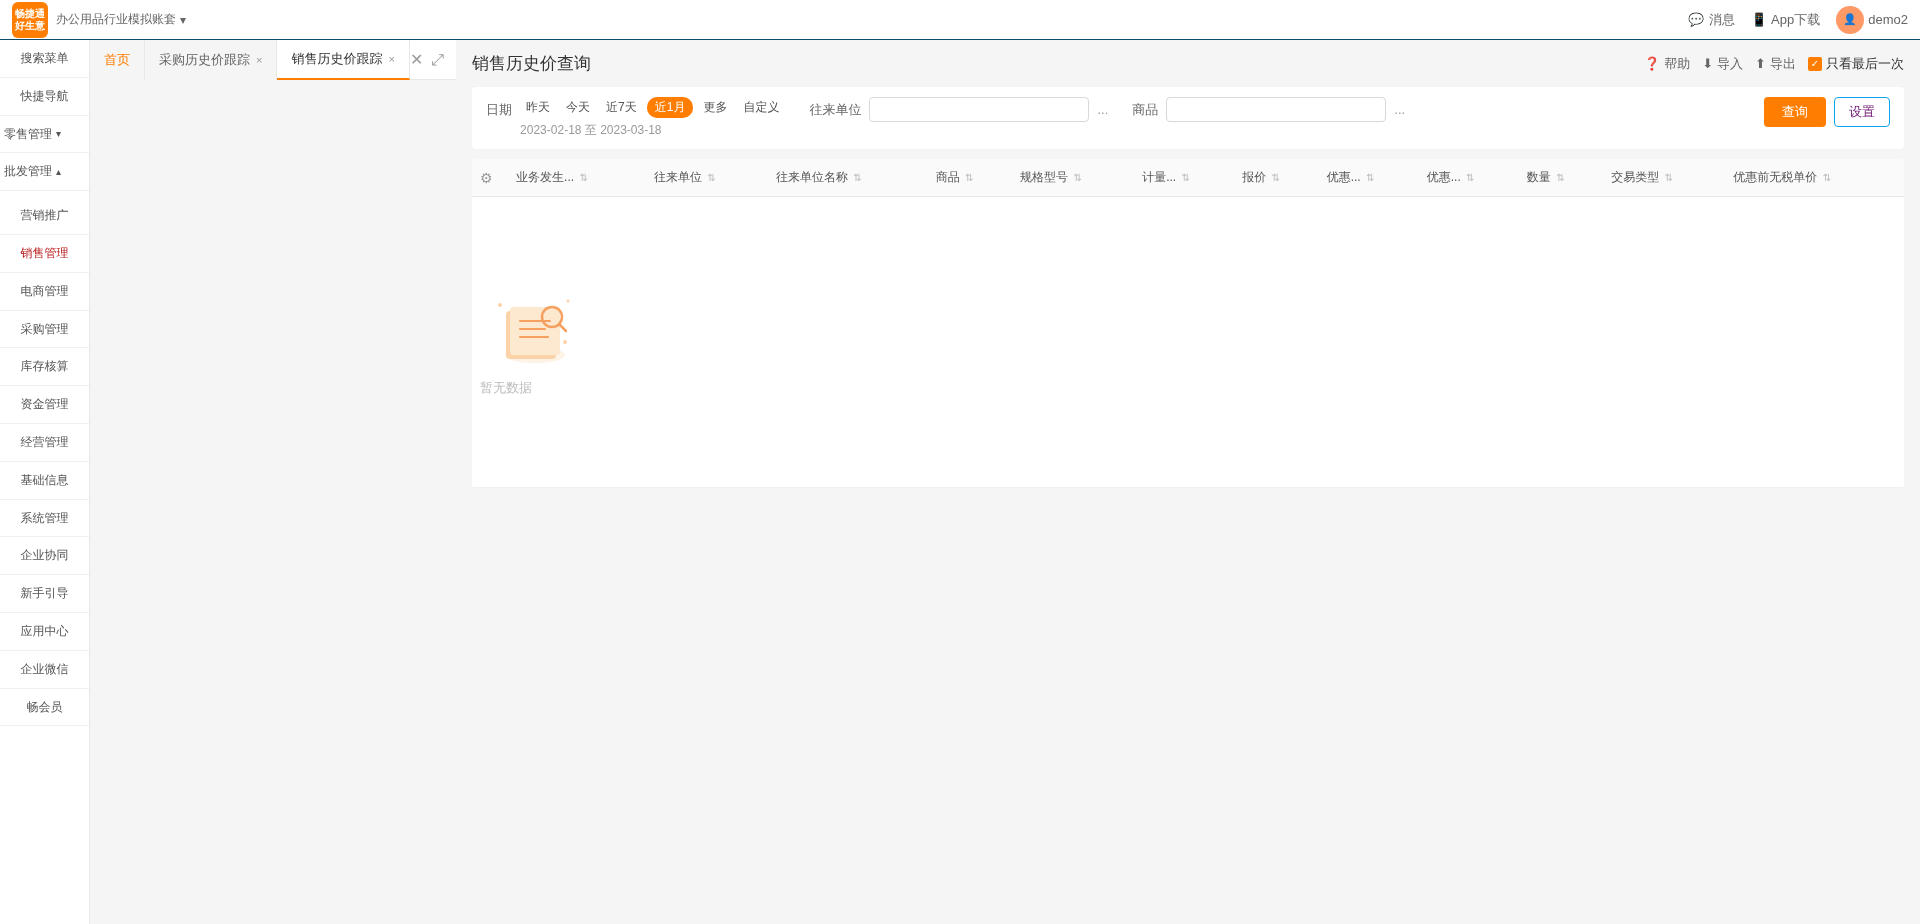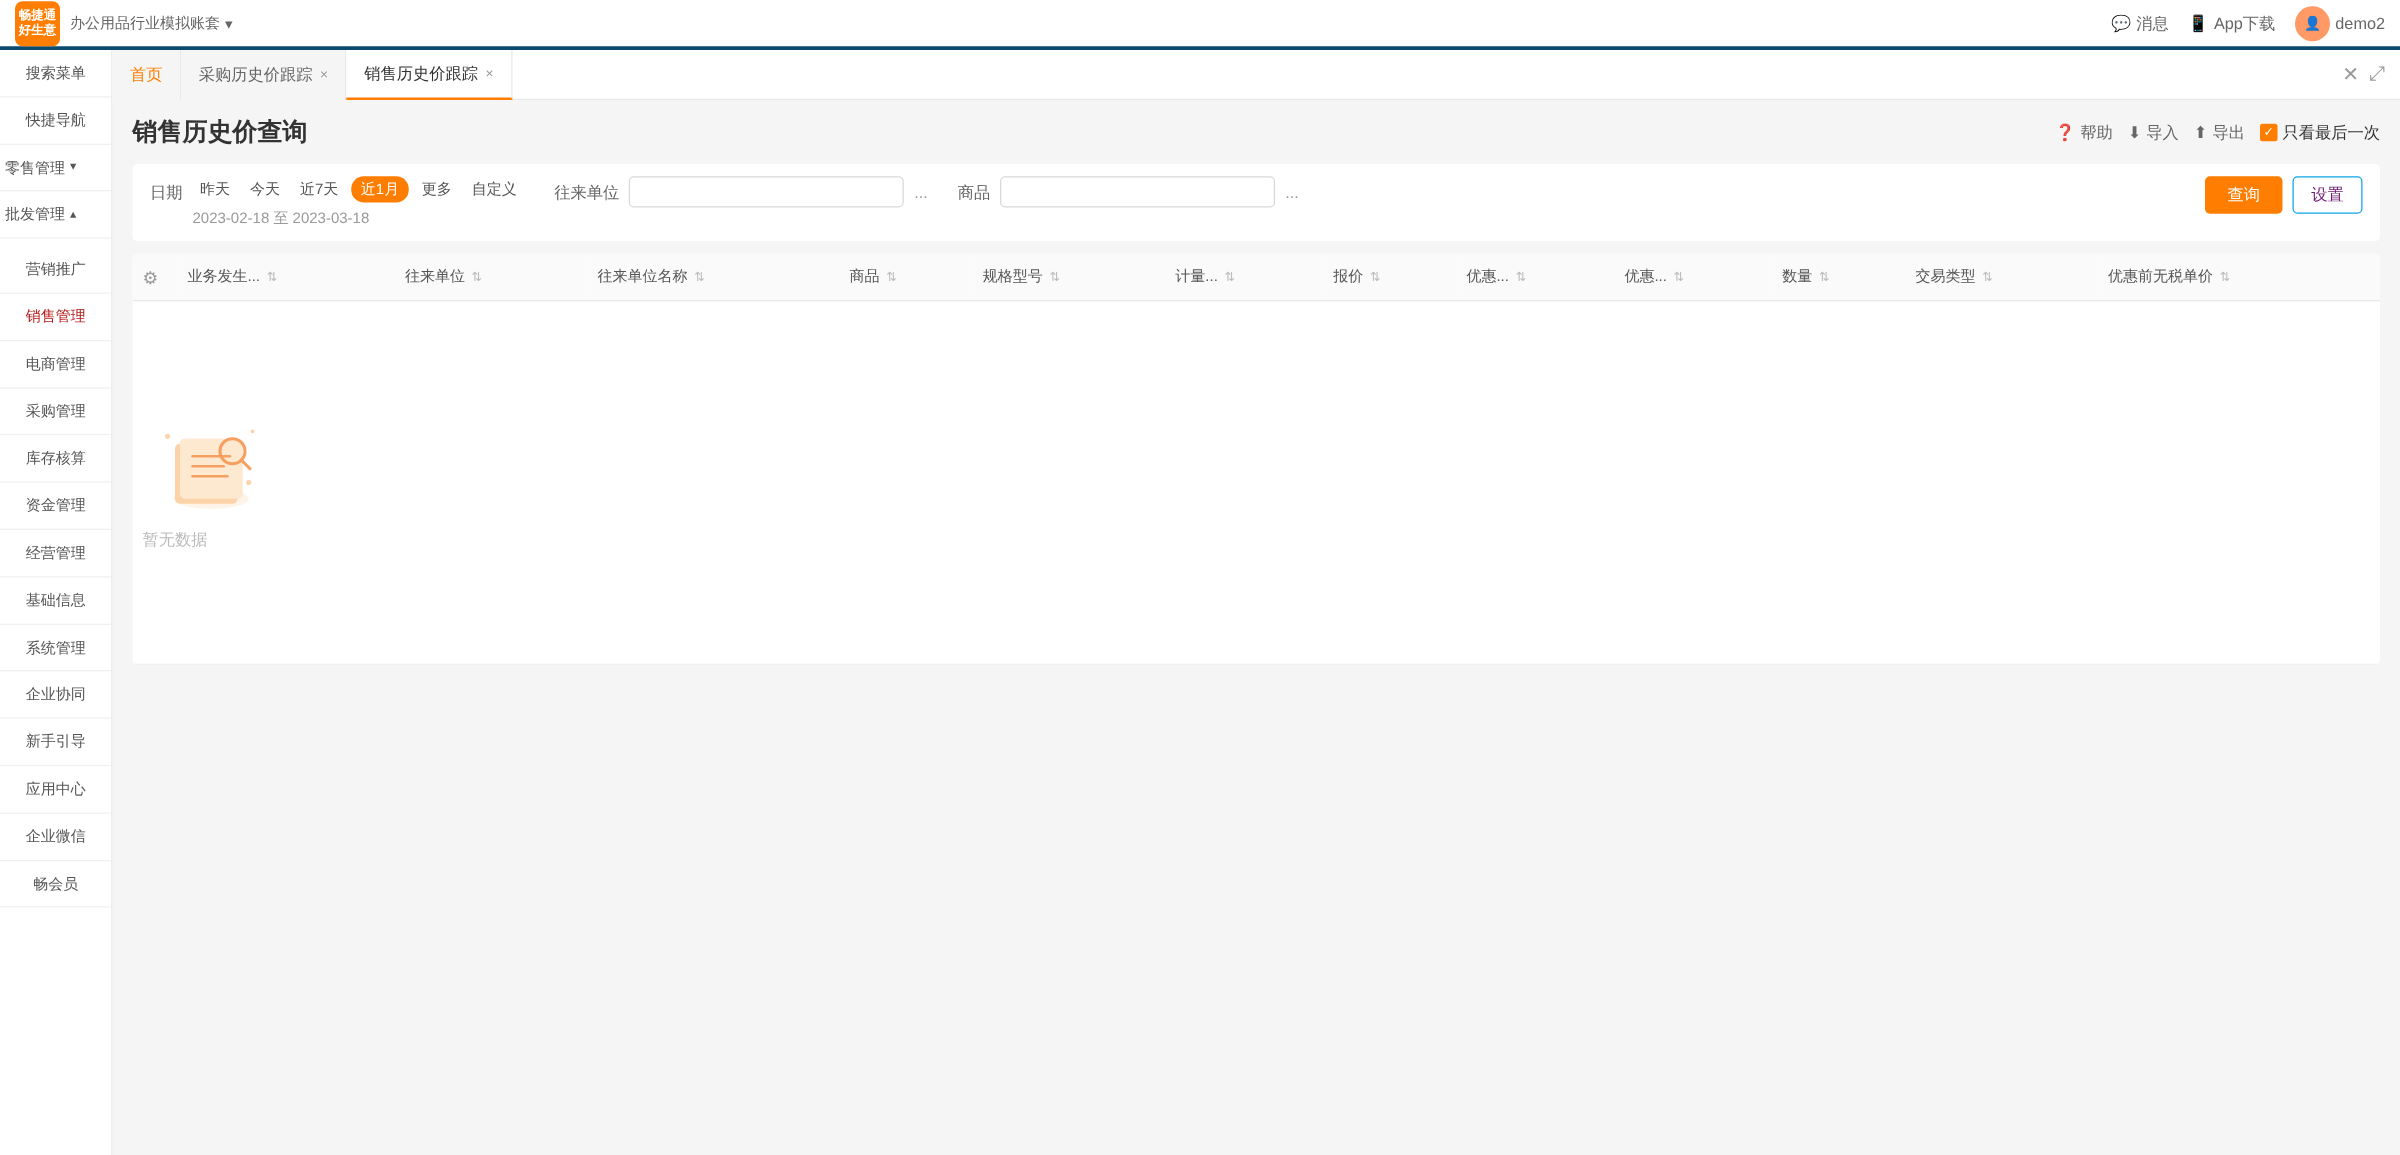--- a/index.html
+++ b/index.html
@@ -1,56 +1,56 @@
 <!DOCTYPE html>
 <html><head>
   <meta charset="utf-8">
   <style>
     * { box-sizing: border-box; margin: 0; padding: 0; }
     body { font-family: 'Microsoft YaHei', Arial, sans-serif; font-size: 13px; background: #f5f5f5; color: #333; display: flex; flex-direction: column; height: 924px; overflow: hidden; }
 
     
-    .top-bar { height: 40px; background: #fff; display: flex; align-items: center; padding: 0 12px; border-bottom: 3px solid #0c4a6e; justify-content: space-between; }
+    .top-bar { height: 40px; background: #fff; display: flex; align-items: center; padding: 0 12px; border-bottom: 1px solid #0c4a6e; justify-content: space-between; }
     .top-bar-left { display: flex; align-items: center; gap: 8px; }
     .logo { width: 36px; height: 36px; background: #ff7d00; border-radius: 6px; display: flex; align-items: center; justify-content: center; }
     .logo-text { color: #fff; font-size: 10px; font-weight: bold; text-align: center; line-height: 1.2; }
     .dropdown-btn { font-size: 12px; color: #666; cursor: pointer; display: flex; align-items: center; gap: 4px; }
     .top-bar-right { display: flex; align-items: center; gap: 16px; }
     .top-action { display: flex; align-items: center; gap: 4px; font-size: 13px; color: #666; cursor: pointer; }
     .avatar { width: 28px; height: 28px; border-radius: 50%; background: #ff9966; display: flex; align-items: center; justify-content: center; color: #fff; font-size: 11px; }
 
     
     .main-layout { display: flex; flex: 1; overflow: hidden; }
 
     
     .sidebar { width: 90px; background: #fff; border-right: 1px solid #e8e8e8; display: flex; flex-direction: column; overflow-y: auto; }
     .sidebar-item { padding: 10px 4px; text-align: center; cursor: pointer; font-size: 12px; color: #555; border-bottom: 1px solid #f0f0f0; line-height: 1.4; }
     .sidebar-item.active { color: #b91c1c; }
     .sidebar-item .item-label { display: flex; align-items: center; gap: 4px; }
     .sidebar-item .arrow { font-size: 10px; }
 
     
-    .content-area { flex: 1; display: flex; flex-direction: column; overflow: hidden; background: #f5f5f5; }
+    .content-area { flex: 1; display: flex; flex-direction: row; overflow: hidden; background: #f5f5f5; }
 
     
     .tab-bar { height: 40px; background: #fff; display: flex; align-items: center; border-bottom: 1px solid #e8e8e8; padding-left: 0; }
     .tab { height: 40px; display: flex; align-items: center; padding: 0 14px; font-size: 13px; cursor: pointer; color: #555; border-right: 1px solid #e8e8e8; gap: 6px; }
     .tab.home { background: #f5f5f5; color: #ff7d00; font-weight: 500; }
     .tab.active { background: #fff; color: #333; border-bottom: 2px solid #ff7d00; }
     .tab.inactive { background: #f5f5f5; color: #666; }
     .tab-close { color: #999; font-size: 11px; cursor: pointer; }
     .tab-actions { margin-left: auto; display: flex; align-items: center; gap: 8px; padding-right: 12px; }
     .tab-action-btn { color: #999; cursor: pointer; font-size: 16px; }
 
     
     .page-content { flex: 1; padding: 12px 16px; overflow: auto; }
 
     
     .page-header { display: flex; align-items: center; justify-content: space-between; margin-bottom: 12px; }
-    .page-title { font-size: 20px; font-weight: 700; color: #333; }
+    .page-title { font-size: 17px; font-weight: 400; color: #333; }
     .header-actions { display: flex; align-items: center; gap: 12px; }
     .header-action { display: flex; align-items: center; gap: 4px; font-size: 13px; color: #666; cursor: pointer; }
 
     
     .checkbox-wrap { display: flex; align-items: center; gap: 4px; font-size: 13px; color: #333; }
     .checkbox { width: 14px; height: 14px; background: #ff7d00; border-radius: 2px; display: flex; align-items: center; justify-content: center; }
     .checkbox-check { color: #fff; font-size: 10px; }
 
     
     .filter-bar { background: #fff; border-radius: 4px; padding: 10px 14px; margin-bottom: 10px; display: flex; align-items: flex-start; gap: 24px; flex-wrap: wrap; }

